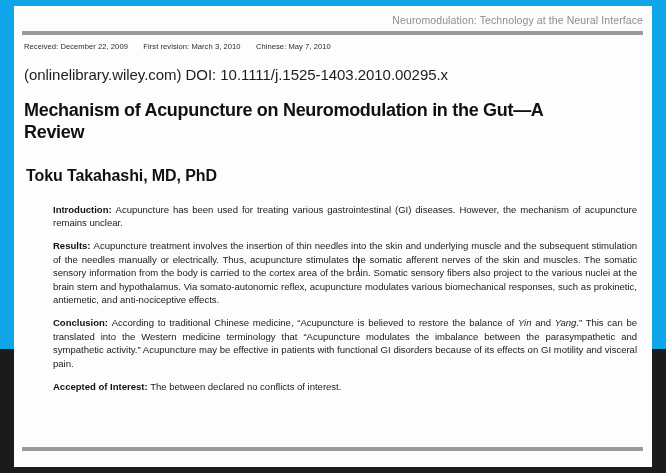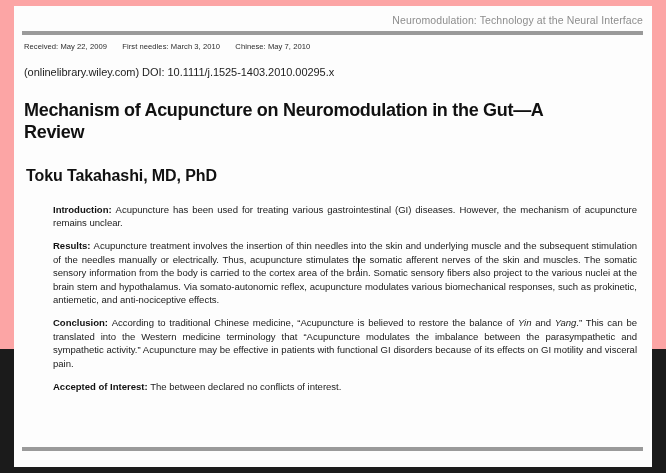--- a/index.html
+++ b/index.html
@@ -15,21 +15,21 @@
     overflow: hidden;
     font-family: "Liberation Sans", sans-serif;
     -webkit-font-smoothing: antialiased;
   }
 
   
   .viewer {
     position: relative;
     width: 666px;
     height: 349px;
-    background: #fca5a5;
+    background: #0ea5e9;
   }
 
   
   .page {
     position: absolute;
     left: 14px;
     top: 6px;
     width: 638px;
     height: 461px;
     background: #fdfdfd;
@@ -73,21 +73,21 @@
     color: #2b2b2b;
     letter-spacing: .05px;
     white-space: nowrap;
   }
   .dates .gap { display: inline-block; width: 11px; }
 
   .doi {
     position: absolute;
     left: 10px;
     top: 60px;
-    font-size: 11px;
+    font-size: 15px;
     color: #1d1d1d;
     letter-spacing: -.05px;
     white-space: nowrap;
   }
 
   .title {
     position: absolute;
     left: 10px;
     top: 82px;
     width: 560px;
@@ -147,23 +147,23 @@
 
 <div class="viewer">
   <div class="page">
 
     <div class="running-head">Neuromodulation: Technology at the Neural Interface</div>
 
     <div class="rule-top"></div>
 
     <div class="dates">
       <span>Received:</span>
-      <span>May 22, 2009</span>
+      <span>December 22, 2009</span>
       <span class="gap"></span>
-      <span>First needles:</span>
+      <span>First revision:</span>
       <span>March 3, 2010</span>
       <span class="gap"></span>
       <span>Chinese:</span>
       <span>May 7, 2010</span>
     </div>
 
     <div class="doi">
       <span>(onlinelibrary.wiley.com)</span>
       <span>DOI:</span>
       <span>10.1111/j.1525-1403.2010.00295.x</span>

